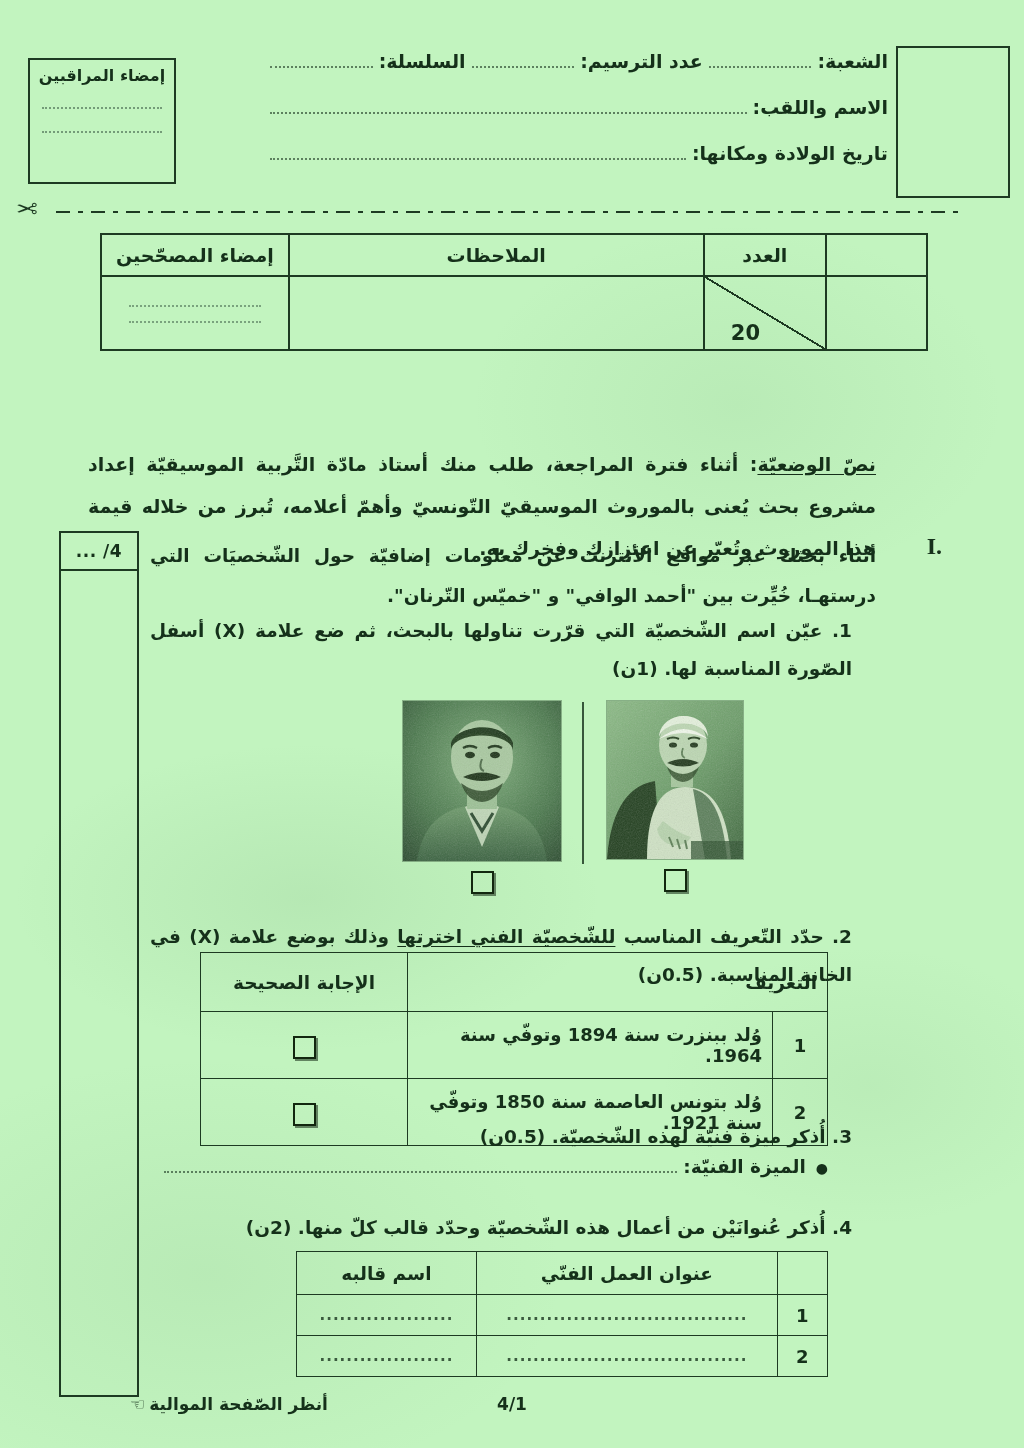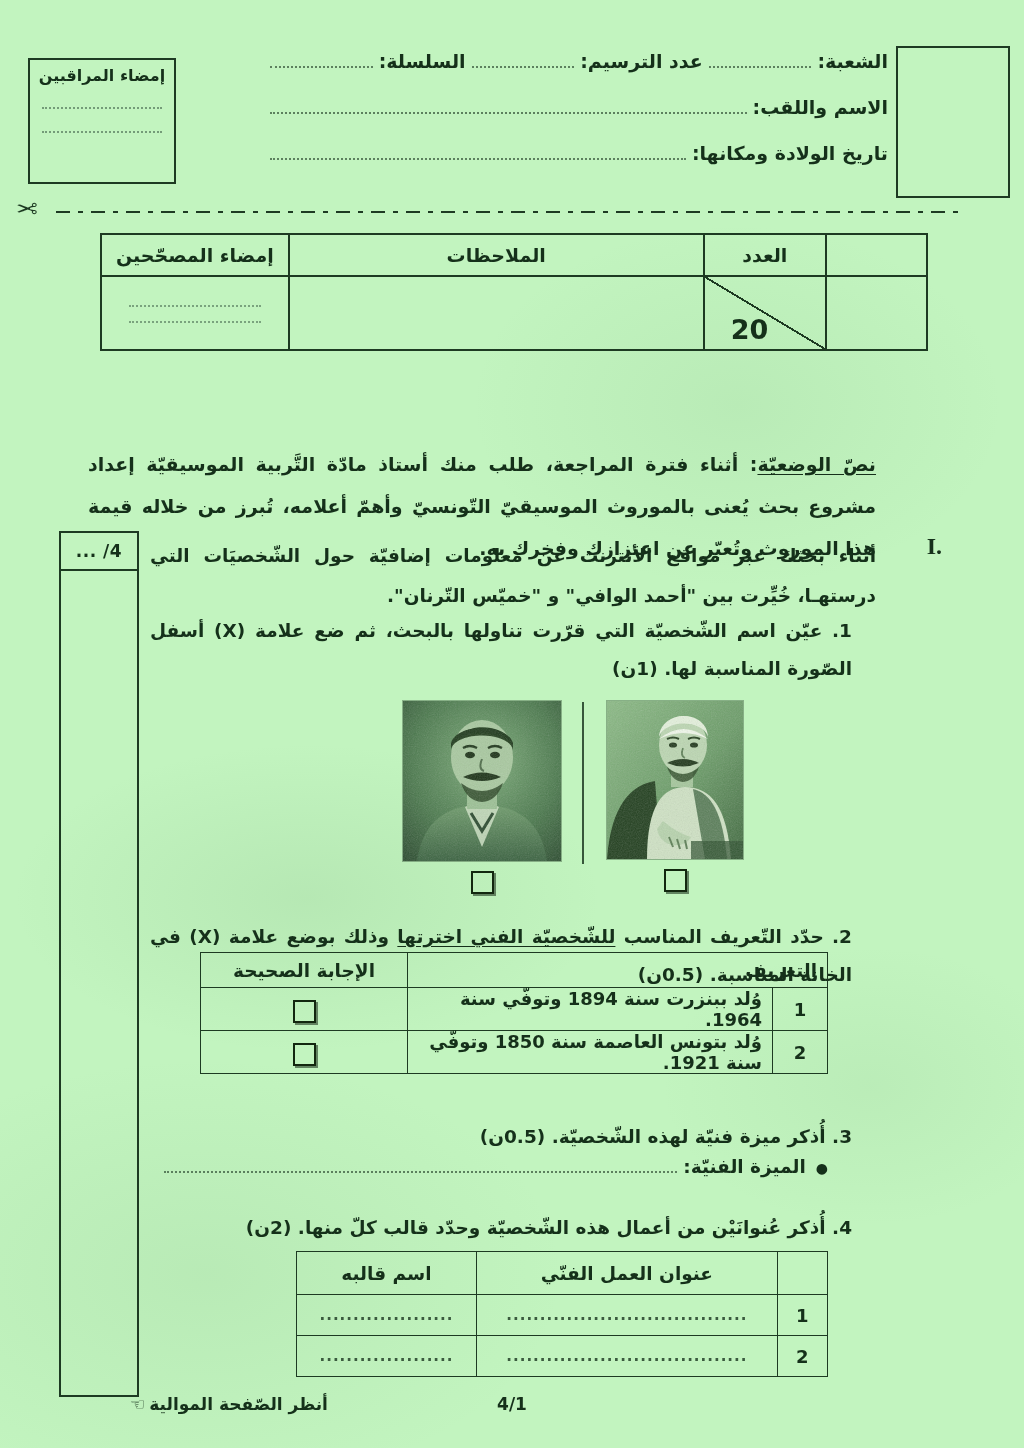--- a/index.html
+++ b/index.html
@@ -91,21 +91,21 @@
   .col-notes{width:420px;}
   .col-mark{width:120px;}
   .col-tail{width:100px;border-top-color:#1d3a22;}
   .mark-cell{position:relative;}
   .mark-cell .slash{
     position:absolute;inset:0;
     background:linear-gradient(to top right, transparent calc(50% - 1px), #1d3a22 calc(50% - 1px), #1d3a22 calc(50% + 1px), transparent calc(50% + 1px));
   }
   .mark-cell .total{
     position:absolute; bottom:4px; left:26px;
-    font-size:27px;font-weight:700;
+    font-size:21px;font-weight:700;
   }
   .sign-scrawl{
     height:2px;margin:12px 26px;
     border-bottom:2px dotted #41614a;opacity:.55;
   }
 
   
   .pages-note{
     position:absolute; top:381px; left:0; right:0;
     text-align:center; font-size:17px;
@@ -186,21 +186,21 @@
 
   
   .q2{top:918px; right:172px; left:150px; text-align:justify;}
   .q2 .u{text-decoration:underline;text-underline-offset:3px;}
   .tbl-def{
     position:absolute; top:952px; right:196px;
     width:628px; border-collapse:collapse; font-size:18px;
   }
   .tbl-def td,.tbl-def th{
     border:1.6px solid #1d3a22;
-    padding:0 10px;
+    padding:12px 10px;
     vertical-align:middle;
   }
   .tbl-def th{font-weight:700;height:34px;font-size:18.5px;}
   .tbl-def td{height:32px;}
   .c-num{width:34px;text-align:center;font-weight:600;}
   .c-def{text-align:right;font-weight:600;}
   .c-ans{width:186px;text-align:center;}
 
   
   .q3{top:1118px; right:172px; left:150px; text-align:justify;}

